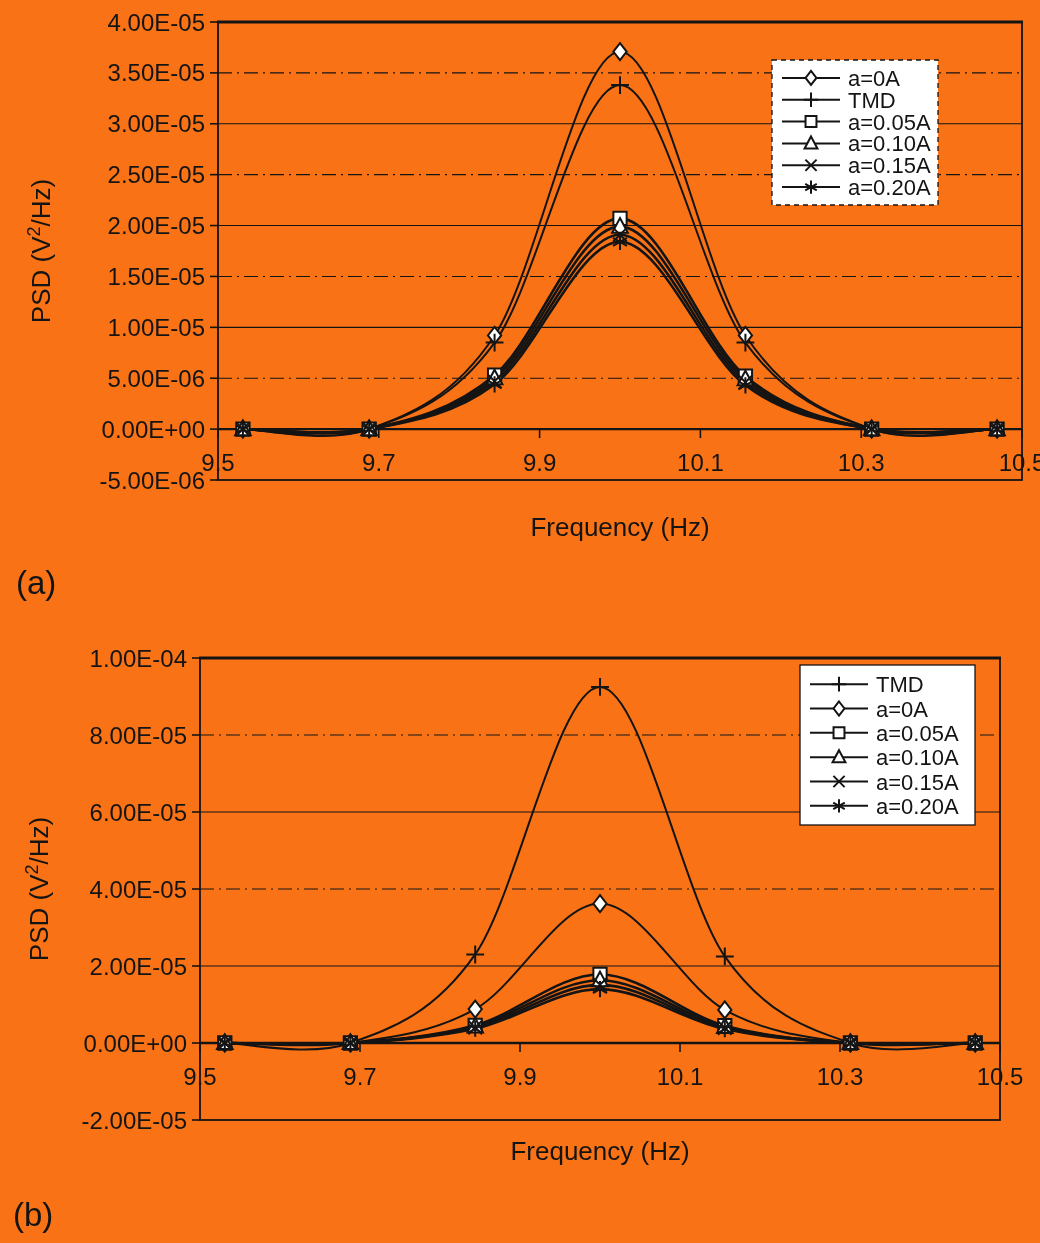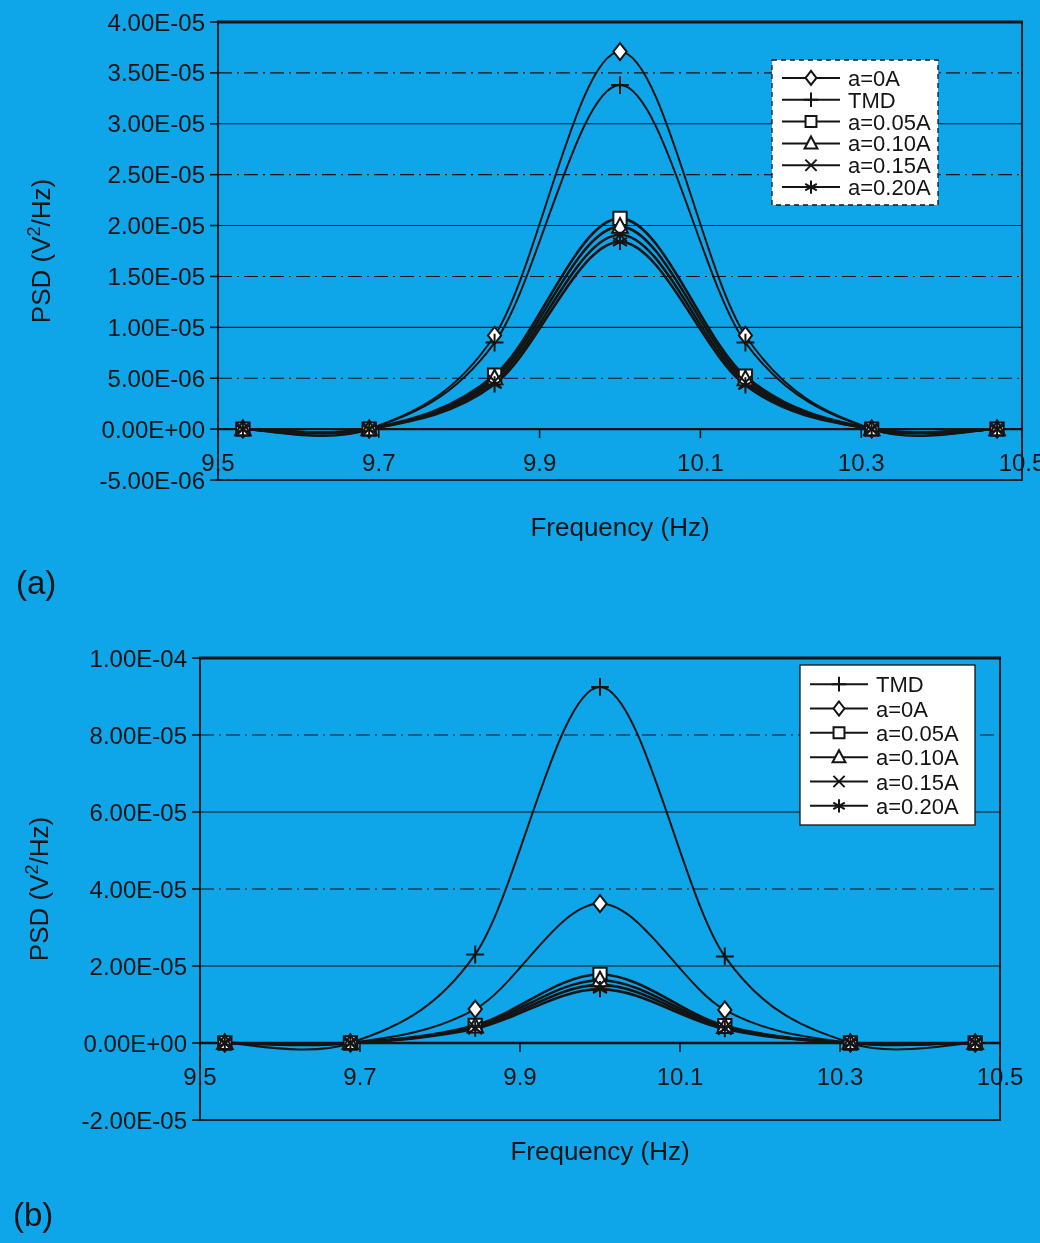--- a/index.html
+++ b/index.html
@@ -1,19 +1,19 @@
 <!DOCTYPE html>
 <html><head>
 <meta charset="utf-8">
 <style>
   html,body{margin:0;padding:0;background:#ffffff;}
   .page{
     position:relative;
     width:1040px;height:1243px;
-    background:#0ea5e9;
+    background:#f97316;
     font-family:"Liberation Sans", sans-serif;
     overflow:hidden;
   }
   svg{position:absolute;left:0;}
   #chart-a{top:0;}
   #chart-b{top:630px;}
   .panel-label{
     position:absolute;
     font-size:33px;
     line-height:1;

